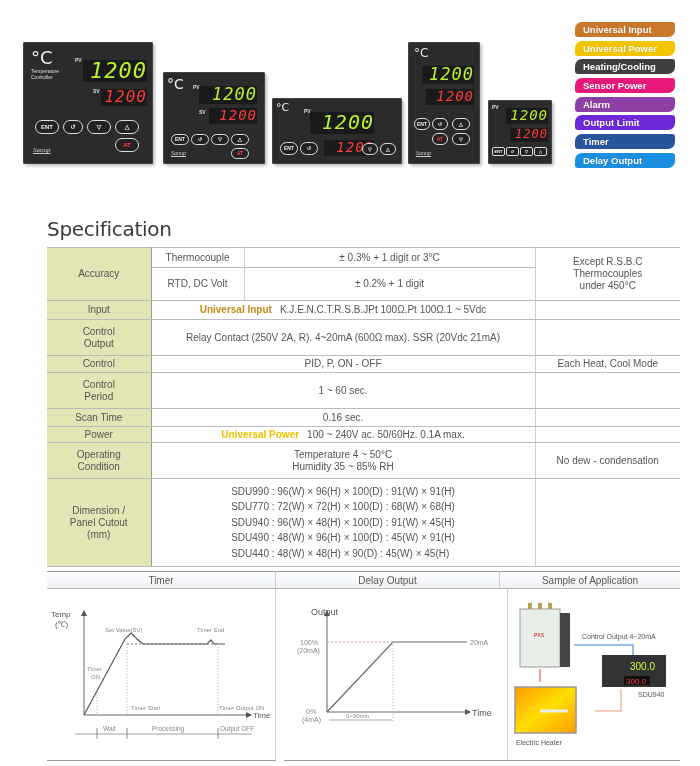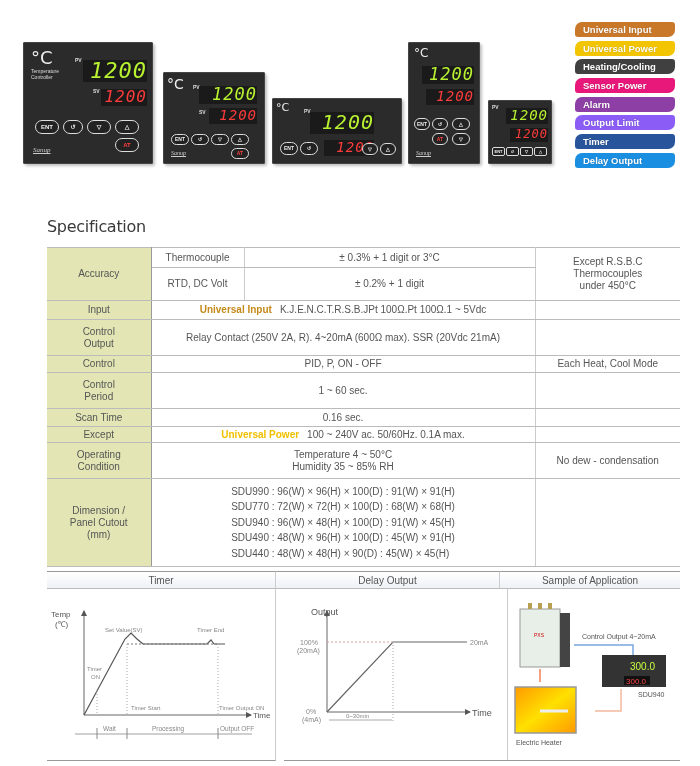--- a/index.html
+++ b/index.html
@@ -11,21 +11,21 @@
 .lcd.g{color:#b8f230}
 .lcd.r{color:#ff3b3b}
 .lbl{position:absolute;color:#ddd;font-size:5px;font-weight:bold}
 .btn{position:absolute;border:1.5px solid #ddd;border-radius:8px;background:#222;color:#eee;font-size:6px;font-weight:bold;text-align:center}
 .btn.at{color:#ff4040}
 .brand{position:absolute;color:#ccc;font-family:"Liberation Serif",serif;font-style:italic;font-size:7px;text-decoration:underline}
 
 .pills{position:absolute;left:575px;top:22px;width:100px}
 .pill{height:15px;margin-bottom:3.7px;border-radius:7px 3px 7px 3px;color:#fff;font-weight:bold;font-size:9.5px;line-height:15px;padding-left:8px;text-shadow:0 0 1px rgba(0,0,0,.3)}
 
-.title{position:absolute;left:47px;top:217px;font-size:16px;color:#3a3a3a;font-family:"DejaVu Sans",sans-serif;letter-spacing:-.3px}
+.title{position:absolute;left:47px;top:217px;font-size:20px;color:#3a3a3a;font-family:"DejaVu Sans",sans-serif;letter-spacing:-.3px}
 table.spec{position:absolute;left:47px;top:247px;width:633px;border-collapse:collapse;font-size:10px;color:#555}
 table.spec td{border-top:1px solid #bbb;border-bottom:1px solid #bbb;text-align:center;vertical-align:middle;line-height:12px}
 table.spec td.h{background:#e3e6b4;width:104px;border-right:1px solid #999}
 table.spec td.m{border-right:1px solid #ccc}
 .uiin{color:#c48a1a;font-weight:bold;margin-right:8px}
 .uipw{color:#f0c000;font-weight:bold;margin-right:8px}
 .dims{display:inline-block;text-align:left;line-height:15.5px}
 
 .bhead{position:absolute;top:571px;height:18px;background:linear-gradient(#fff,#eef2f6);border-bottom:1px solid #bbb;font-size:10px;color:#555;text-align:center;line-height:17px}
 .bpanel{position:absolute;top:589px;height:172px;border-bottom:1px solid #999}
@@ -95,21 +95,21 @@
   <div class="btn" style="left:32px;top:47px;width:13px;height:9px;line-height:7px;font-size:4px;border-radius:2px">▽</div>
   <div class="btn" style="left:46px;top:47px;width:13px;height:9px;line-height:7px;font-size:4px;border-radius:2px">△</div>
 </div>
 
 <div class="pills">
   <div class="pill" style="background:#c9782a">Universal Input</div>
   <div class="pill" style="background:#f2c500">Universal Power</div>
   <div class="pill" style="background:#404040">Heating/Cooling</div>
   <div class="pill" style="background:#e8177a">Sensor Power</div>
   <div class="pill" style="background:#8e3fa6">Alarm</div>
-  <div class="pill" style="background:#8b5cf6">Output Limit</div>
+  <div class="pill" style="background:#6d28d9">Output Limit</div>
   <div class="pill" style="background:#27549a">Timer</div>
   <div class="pill" style="background:#1a8ee0">Delay Output</div>
 </div>
 
 <div class="title">Specification</div>
 
 <table class="spec">
   <tbody>
       <tr style="height:20px">
     <td class="h" rowspan="2">Accuracy</td>
@@ -140,21 +140,21 @@
     <td class="h" style="padding:0 28px">Control Period</td>
     <td colspan="2" class="m">1 ~ 60 sec.</td>
     <td></td>
   </tr>
   <tr style="height:18px">
     <td class="h">Scan Time</td>
     <td colspan="2" class="m">0.16 sec.</td>
     <td></td>
   </tr>
   <tr style="height:16px">
-    <td class="h">Except</td>
+    <td class="h">Power</td>
     <td colspan="2" class="m"><span class="uipw">Universal Power</span><span>100 ~ 240V ac. 50/60Hz. 0.1A max.</span></td>
     <td></td>
   </tr>
   <tr style="height:36px">
     <td class="h" style="padding:0 22px">Operating Condition</td>
     <td colspan="2" class="m">
           <div>Temperature  4 ~ 50°C</div>
           <div>Humidity  35 ~ 85% RH</div>
         </td>
     <td>No dew - condensation</td>

